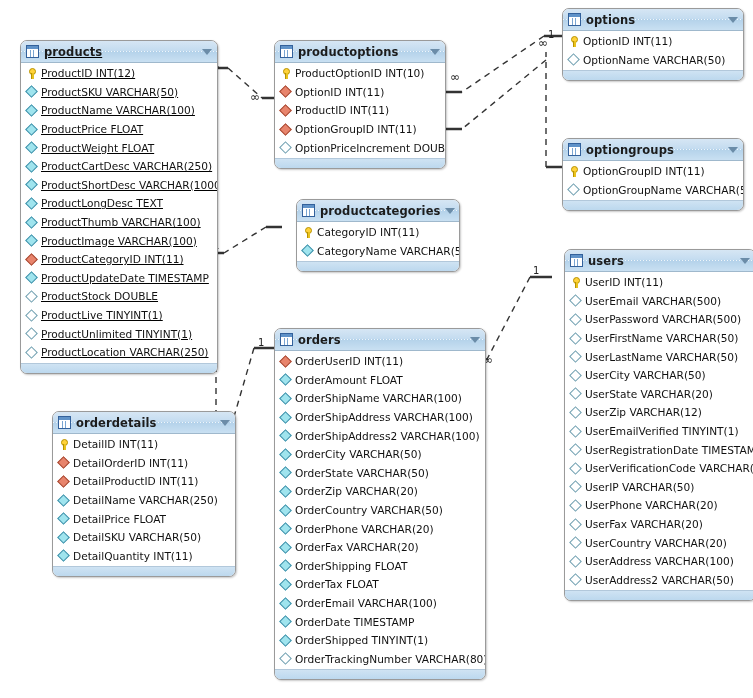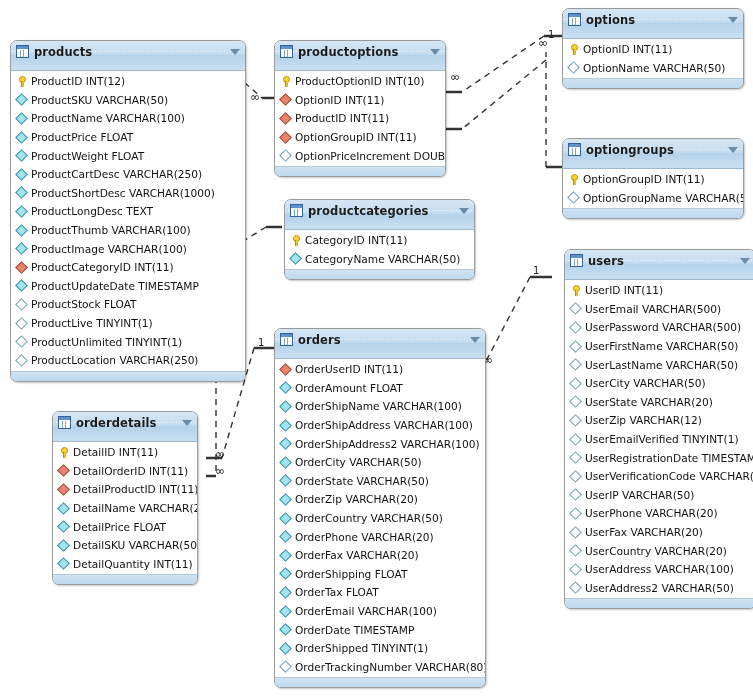--- a/index.html
+++ b/index.html
@@ -18,21 +18,21 @@
     background:#ffffff;
     border:1px solid #9a9a9a;
     border-radius:7px;
     box-shadow:1px 1px 2px rgba(0,0,0,0.22);
     box-sizing:border-box;
     overflow:hidden;
   }
   .tbl-header{
     height:21px;
     display:flex;align-items:center;
-    padding:0 5px 8px 5px;
+    padding:0 5px 0 5px;
     background:linear-gradient(to bottom,#d6e6f4 0%,#c4dcf0 45%,#b4d2ea 50%,#c9e0f2 100%);
     border-bottom:1px solid #9fb8cc;
     position:relative;
   }
   .tbl-header .hdr-dots{
     position:absolute;left:0;right:0;top:10px;height:1px;
     background-image:repeating-linear-gradient(to right,#ffffff 0 1px,transparent 1px 3px);
     opacity:.8;
   }
   .tbl-icon{
@@ -137,21 +137,21 @@
       <span class="card-label inf" style="left: 450px; top: 72px;">∞</span>
       <span class="card-label" style="left: 213px; top: 240px;">1</span>
       <span class="card-label inf" style="left: 207px; top: 248px;">∞</span>
       <span class="card-label" style="left: 258px; top: 337px;">1</span>
       <span class="card-label" style="left: 533px; top: 265px;">1</span>
       <span class="card-label inf" style="left: 483px; top: 355px;">∞</span>
       <span class="card-label inf" style="left: 215px; top: 449px;">∞</span>
       <span class="card-label inf" style="left: 215px; top: 466px;">∞</span>
     </div>
   <div id="tables">
-      <div class="table-box" style="left: 10px; top: 40px; width: 236px;">
+      <div class="table-box" style="left: 20px; top: 40px; width: 198px; text-decoration: underline;">
         <div class="tbl-header">
           <div class="hdr-dots"></div>
           <span class="tbl-icon">
             <i></i>
             <b></b>
             <b class="b2"></b>
           </span>
           <span class="tbl-title">products</span>
           <span class="tbl-caret"></span>
         </div>
@@ -199,21 +199,21 @@
           <div class="field">
             <span class="fi dia fk"></span>
             <span>ProductCategoryID INT(11)</span>
           </div>
           <div class="field">
             <span class="fi dia"></span>
             <span>ProductUpdateDate TIMESTAMP</span>
           </div>
           <div class="field">
             <span class="fi dia null"></span>
-            <span>ProductStock FLOAT</span>
+            <span>ProductStock DOUBLE</span>
           </div>
           <div class="field">
             <span class="fi dia null"></span>
             <span>ProductLive TINYINT(1)</span>
           </div>
           <div class="field">
             <span class="fi dia null"></span>
             <span>ProductUnlimited TINYINT(1)</span>
           </div>
           <div class="field">
@@ -297,21 +297,21 @@
             <span class="fi key"></span>
             <span>OptionGroupID INT(11)</span>
           </div>
           <div class="field">
             <span class="fi dia null"></span>
             <span>OptionGroupName VARCHAR(50)</span>
           </div>
         </div>
         <div class="tbl-footer"></div>
       </div>
-      <div class="table-box" style="left: 284px; top: 199px; width: 191px;">
+      <div class="table-box" style="left: 296px; top: 199px; width: 164px;">
         <div class="tbl-header">
           <div class="hdr-dots"></div>
           <span class="tbl-icon">
             <i></i>
             <b></b>
             <b class="b2"></b>
           </span>
           <span class="tbl-title">productcategories</span>
           <span class="tbl-caret"></span>
         </div>
@@ -486,21 +486,21 @@
             <span class="fi dia"></span>
             <span>OrderShipped TINYINT(1)</span>
           </div>
           <div class="field">
             <span class="fi dia null"></span>
             <span>OrderTrackingNumber VARCHAR(80)</span>
           </div>
         </div>
         <div class="tbl-footer"></div>
       </div>
-      <div class="table-box" style="left: 52px; top: 411px; width: 146px;">
+      <div class="table-box" style="left: 52px; top: 411px; width: 184px;">
         <div class="tbl-header">
           <div class="hdr-dots"></div>
           <span class="tbl-icon">
             <i></i>
             <b></b>
             <b class="b2"></b>
           </span>
           <span class="tbl-title">orderdetails</span>
           <span class="tbl-caret"></span>
         </div>

